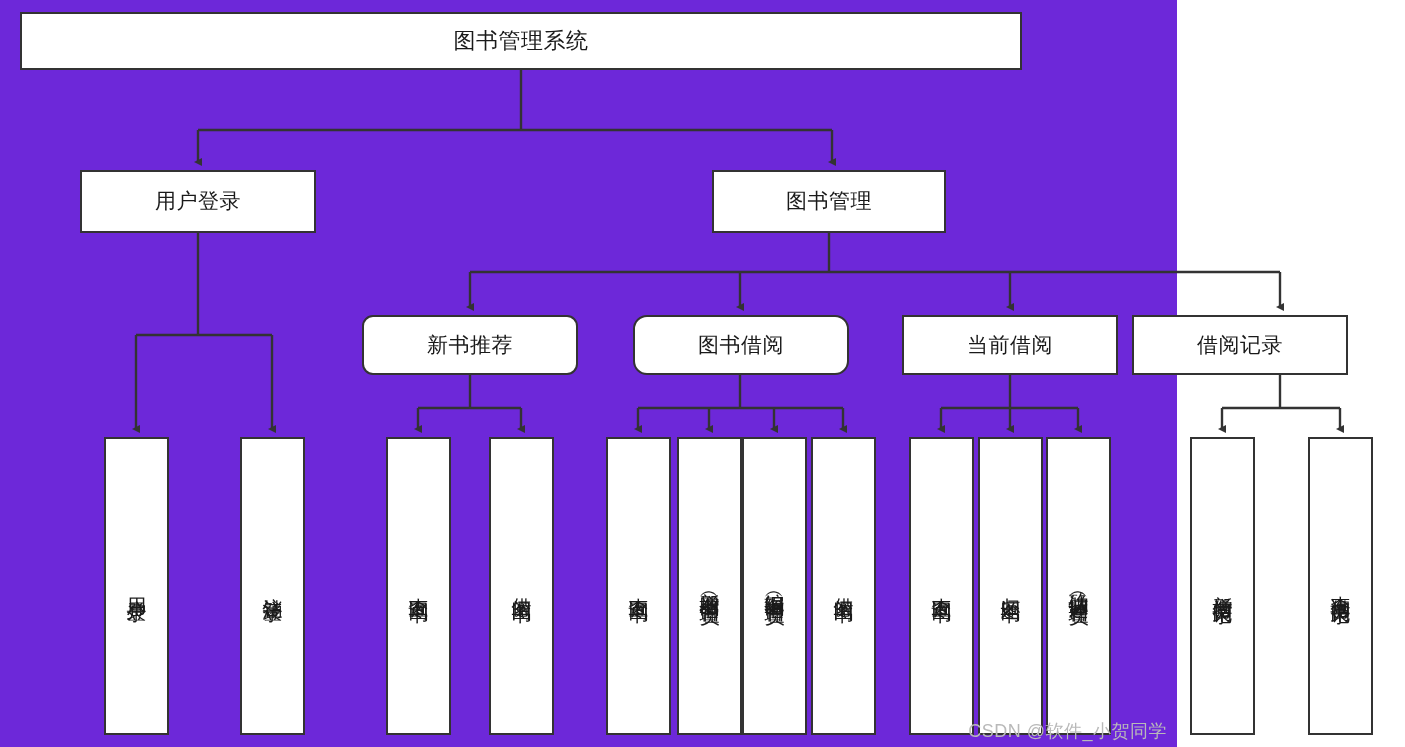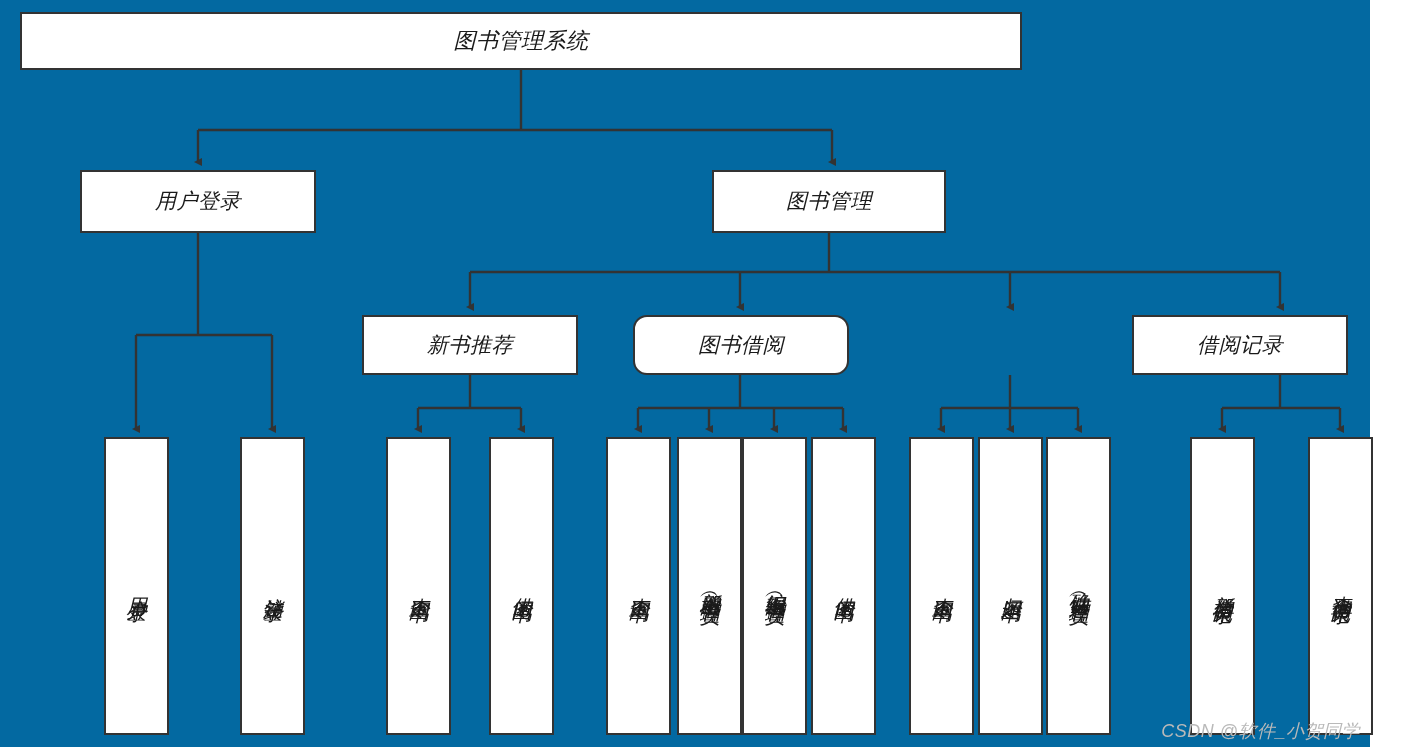--- a/index.html
+++ b/index.html
@@ -8,24 +8,23 @@
     background: #ffffff;
   }
   body {
     font-family: "Liberation Sans", "DejaVu Sans", sans-serif;
     width: 1405px;
     height: 747px;
     overflow: hidden;
   }
   #canvas {
     position: relative;
-    width: 1370px;
+    width: 1177px;
     height: 747px;
-    background: #0369a1;
-    font-style: italic;
+    background: #6d28d9;
   }
   #edges {
     position: absolute;
     left: 0;
     top: 0;
     width: 1405px;
     height: 747px;
     pointer-events: none;
   }
   .node {
@@ -133,28 +132,31 @@
   </div>
 
   <div class="node horiz" style="left:80px; top:170px; width:236px; height:63px;">
     <span class="label">用户登录</span>
   </div>
 
   <div class="node horiz" style="left:712px; top:170px; width:234px; height:63px;">
     <span class="label">图书管理</span>
   </div>
 
-  <div class="node horiz" style="left:362px; top:315px; width:216px; height:60px;">
+  <div class="node horiz" style="left:362px; top:315px; width:216px; height:60px;border-radius:11px;">
     <span class="label">新书推荐</span>
   </div>
 
   <div class="node horiz" style="left:633px; top:315px; width:216px; height:60px;border-radius:14px;">
     <span class="label">图书借阅</span>
   </div>
 
+  <div class="node horiz" style="left:902px; top:315px; width:216px; height:60px;">
+    <span class="label">当前借阅</span>
+  </div>
 
   <div class="node horiz" style="left:1132px; top:315px; width:216px; height:60px;">
     <span class="label">借阅记录</span>
   </div>
 
   <div class="node vert" style="left:104px; top:437px; width:65px; height:298px;">
     <span class="label">用户登录</span>
   </div>
 
   <div class="node vert" style="left:240px; top:437px; width:65px; height:298px;">

